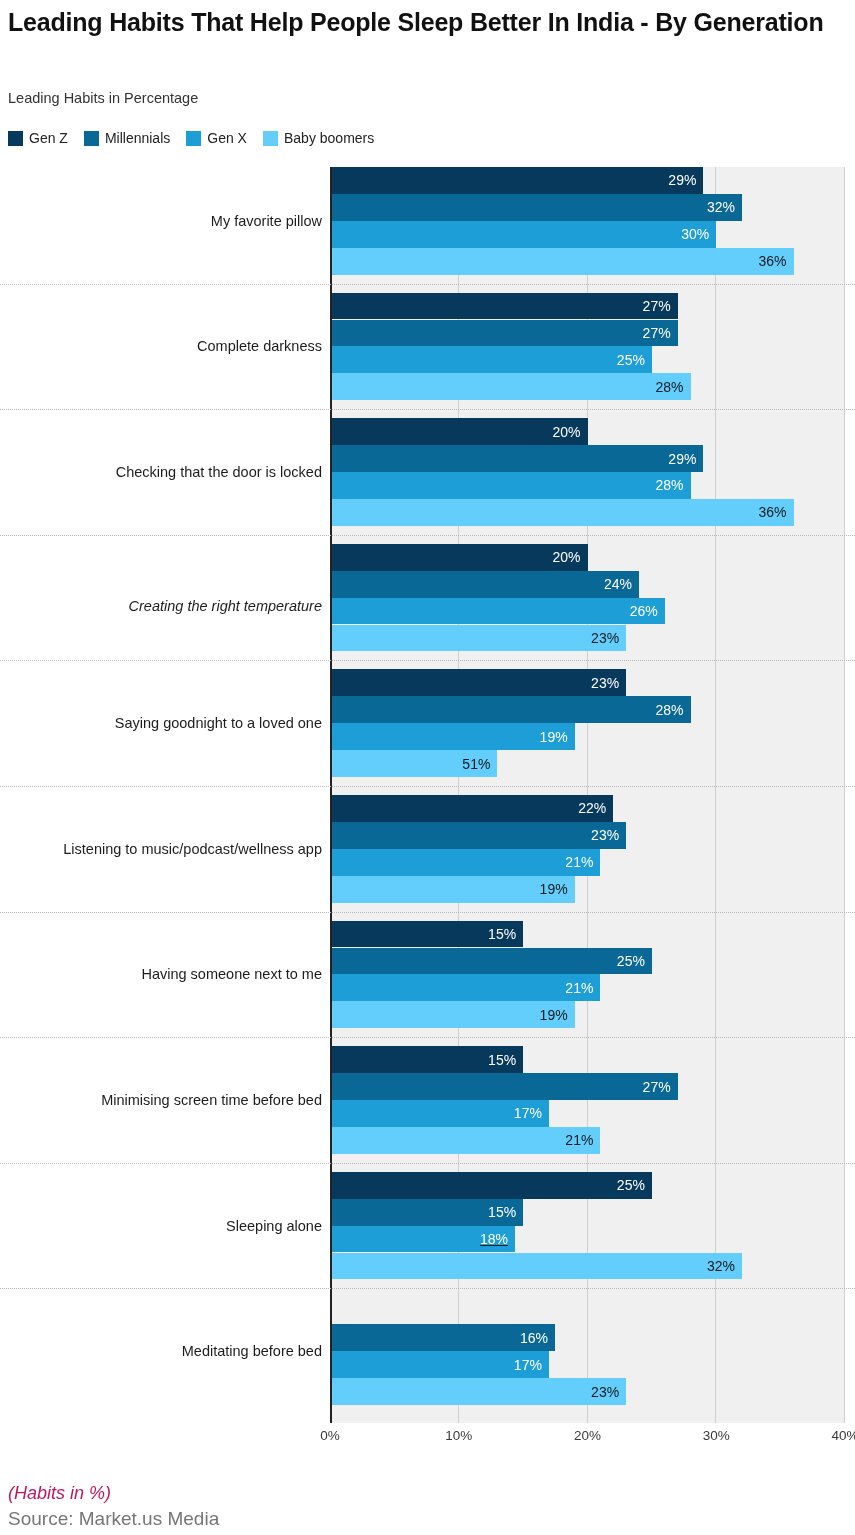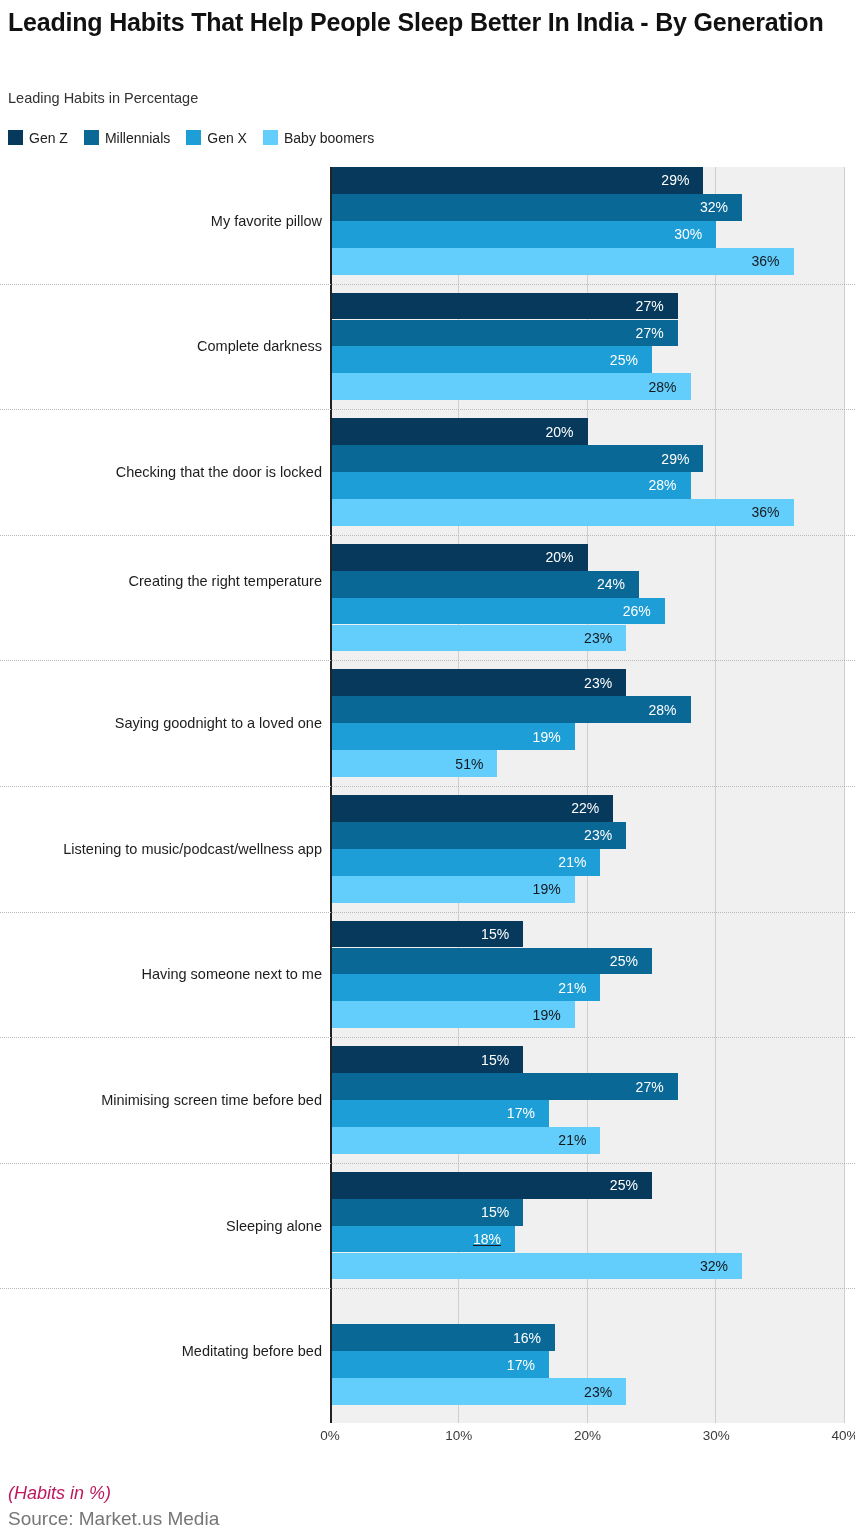--- a/index.html
+++ b/index.html
@@ -34,20 +34,21 @@
   
   .legend {
     position: absolute;
     left: 8px; top: 130px;
     display: flex;
     align-items: center;
     gap: 0;
   }
   .legend-item {
     display: flex;
+    align-items: center;
     margin-right: 16px;
   }
   .legend-swatch {
     width: 15px; height: 15px;
     display: inline-block;
     margin-right: 6px;
   }
   .legend-label {
     font-size: 14px;
     color: #222222;
@@ -110,21 +111,21 @@
   .bar {
     position: absolute;
     z-index: 4;
     display: flex;
     align-items: center;
     justify-content: flex-end;
   }
   .bar-value {
     font-size: 14px;
     font-weight: normal;
-    padding-right: 14px;
+    padding-right: 7px;
     white-space: nowrap;
   }
   .v-light { color: #ffffff; }
   .v-dark  { color: #14191d; }
 
   
   .xaxis {
     position: absolute;
     left: 0; top: 1428px;
     width: 855px; height: 26px;
@@ -185,21 +186,21 @@
       <div class="gridline" style="left: 256.5px;"></div>
       <div class="gridline" style="left: 385.25px;"></div>
       <div class="gridline" style="left: 514px;"></div>
     </div>
   <div class="plot-border-left"></div>
 
   <div class="labels" id="labels">
       <div class="cat-label" style="top: 53.8px;">My favorite pillow</div>
       <div class="cat-label" style="top: 179.4px;">Complete darkness</div>
       <div class="cat-label" style="top: 305px;">Checking that the door is locked</div>
-      <div class="cat-label" style="top: 414px;">Creating the right temperature</div>
+      <div class="cat-label" style="top: 439px; font-style: italic;">Creating the right temperature</div>
       <div class="cat-label" style="top: 556.2px; margin-left: 32px;">Saying goodnight to a loved one</div>
       <div class="cat-label" style="top: 681.8px;">Listening to music/podcast/wellness app</div>
       <div class="cat-label" style="top: 807.4px;">Having someone next to me</div>
       <div class="cat-label" style="top: 933px;">Minimising screen time before bed</div>
       <div class="cat-label" style="top: 1058.6px;">Sleeping alone</div>
       <div class="cat-label" style="top: 1184.2px;">Meditating before bed</div>
     </div>
 
   <div id="seps">
       <div class="separator" style="top: 283.6px;"></div>

